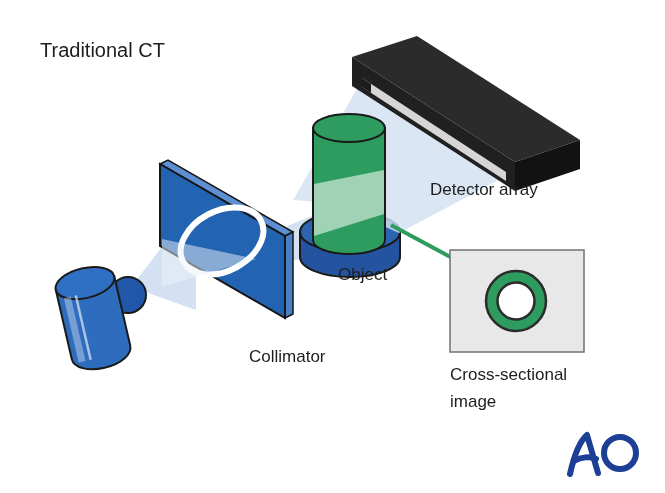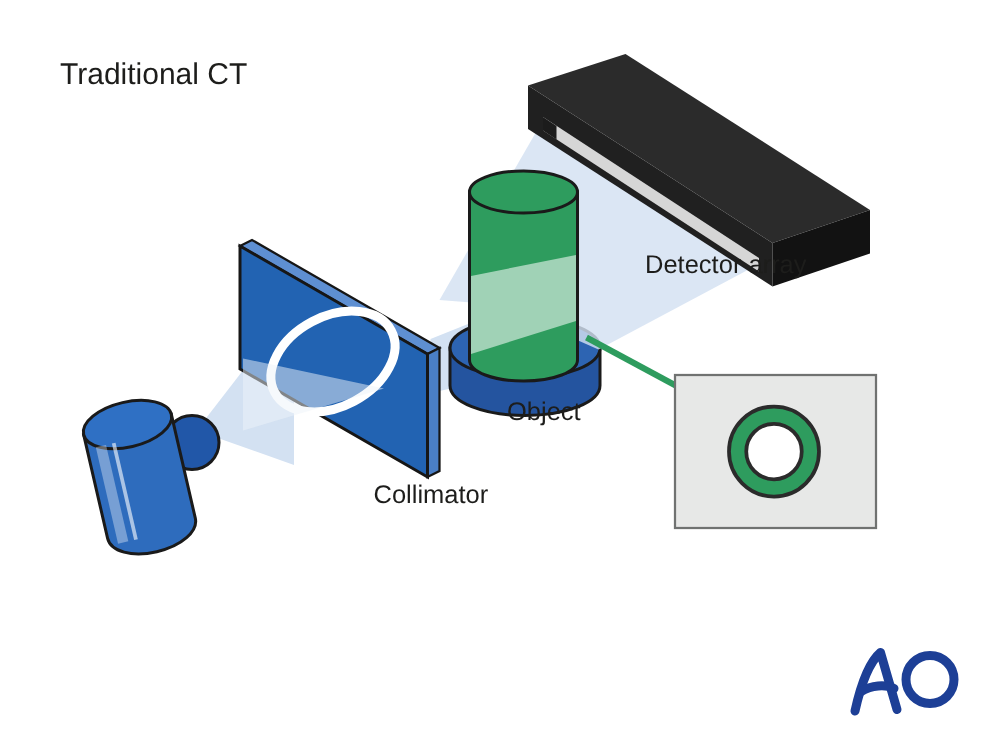--- a/index.html
+++ b/index.html
@@ -71,27 +71,31 @@
       <rect x="450" y="250" width="134" height="102" stroke="#707271" stroke-width="1.5" fill="#e7e8e7"></rect>
       <circle cx="516" cy="301" r="30" stroke="#2b2b2b" stroke-width="2.5" fill="#2e9c5e"></circle>
       <circle cx="516" cy="301" r="18.5" fill="#ffffff" stroke="#2b2b2b" stroke-width="2.5"></circle>
     </g>
   </svg>
 
   <div id="title">
     <div>Traditional CT</div>
   </div>
 
-  <div class="lbl" style="left:430px;top:166px;">Detector array</div>
+  <div class="lbl" style="left:430px;top:179px;">Detector array</div>
 
   <div class="lbl" style="left:318px;top:264px;margin-left:20px;">Object</div>
 
-  <div class="lbl" style="left:249px;top:319px;">Collimator</div>
+  <div class="lbl" style="left:249px;top:346px;">Collimator</div>
 
 
+  <div class="lbl" style="left:450px;top:361px;line-height:27px;">
+    <div>Cross-sectional</div>
+    <div>image</div>
+  </div>
 
   <svg id="ao-logo" width="80" height="54" viewBox="0 0 80 54" role="img" aria-label="AO">
     <g fill="none" stroke-linecap="round" stroke-linejoin="round" stroke-width="6" stroke="#1d3f96">
       <path d="M8,46 C12,28 18,13 25,7 L36,45"></path>
       <path d="M12,33 C19,29 28,28 34,31"></path>
       <circle cx="58" cy="25" r="16"></circle>
     </g>
   </svg>
 
 </div>

